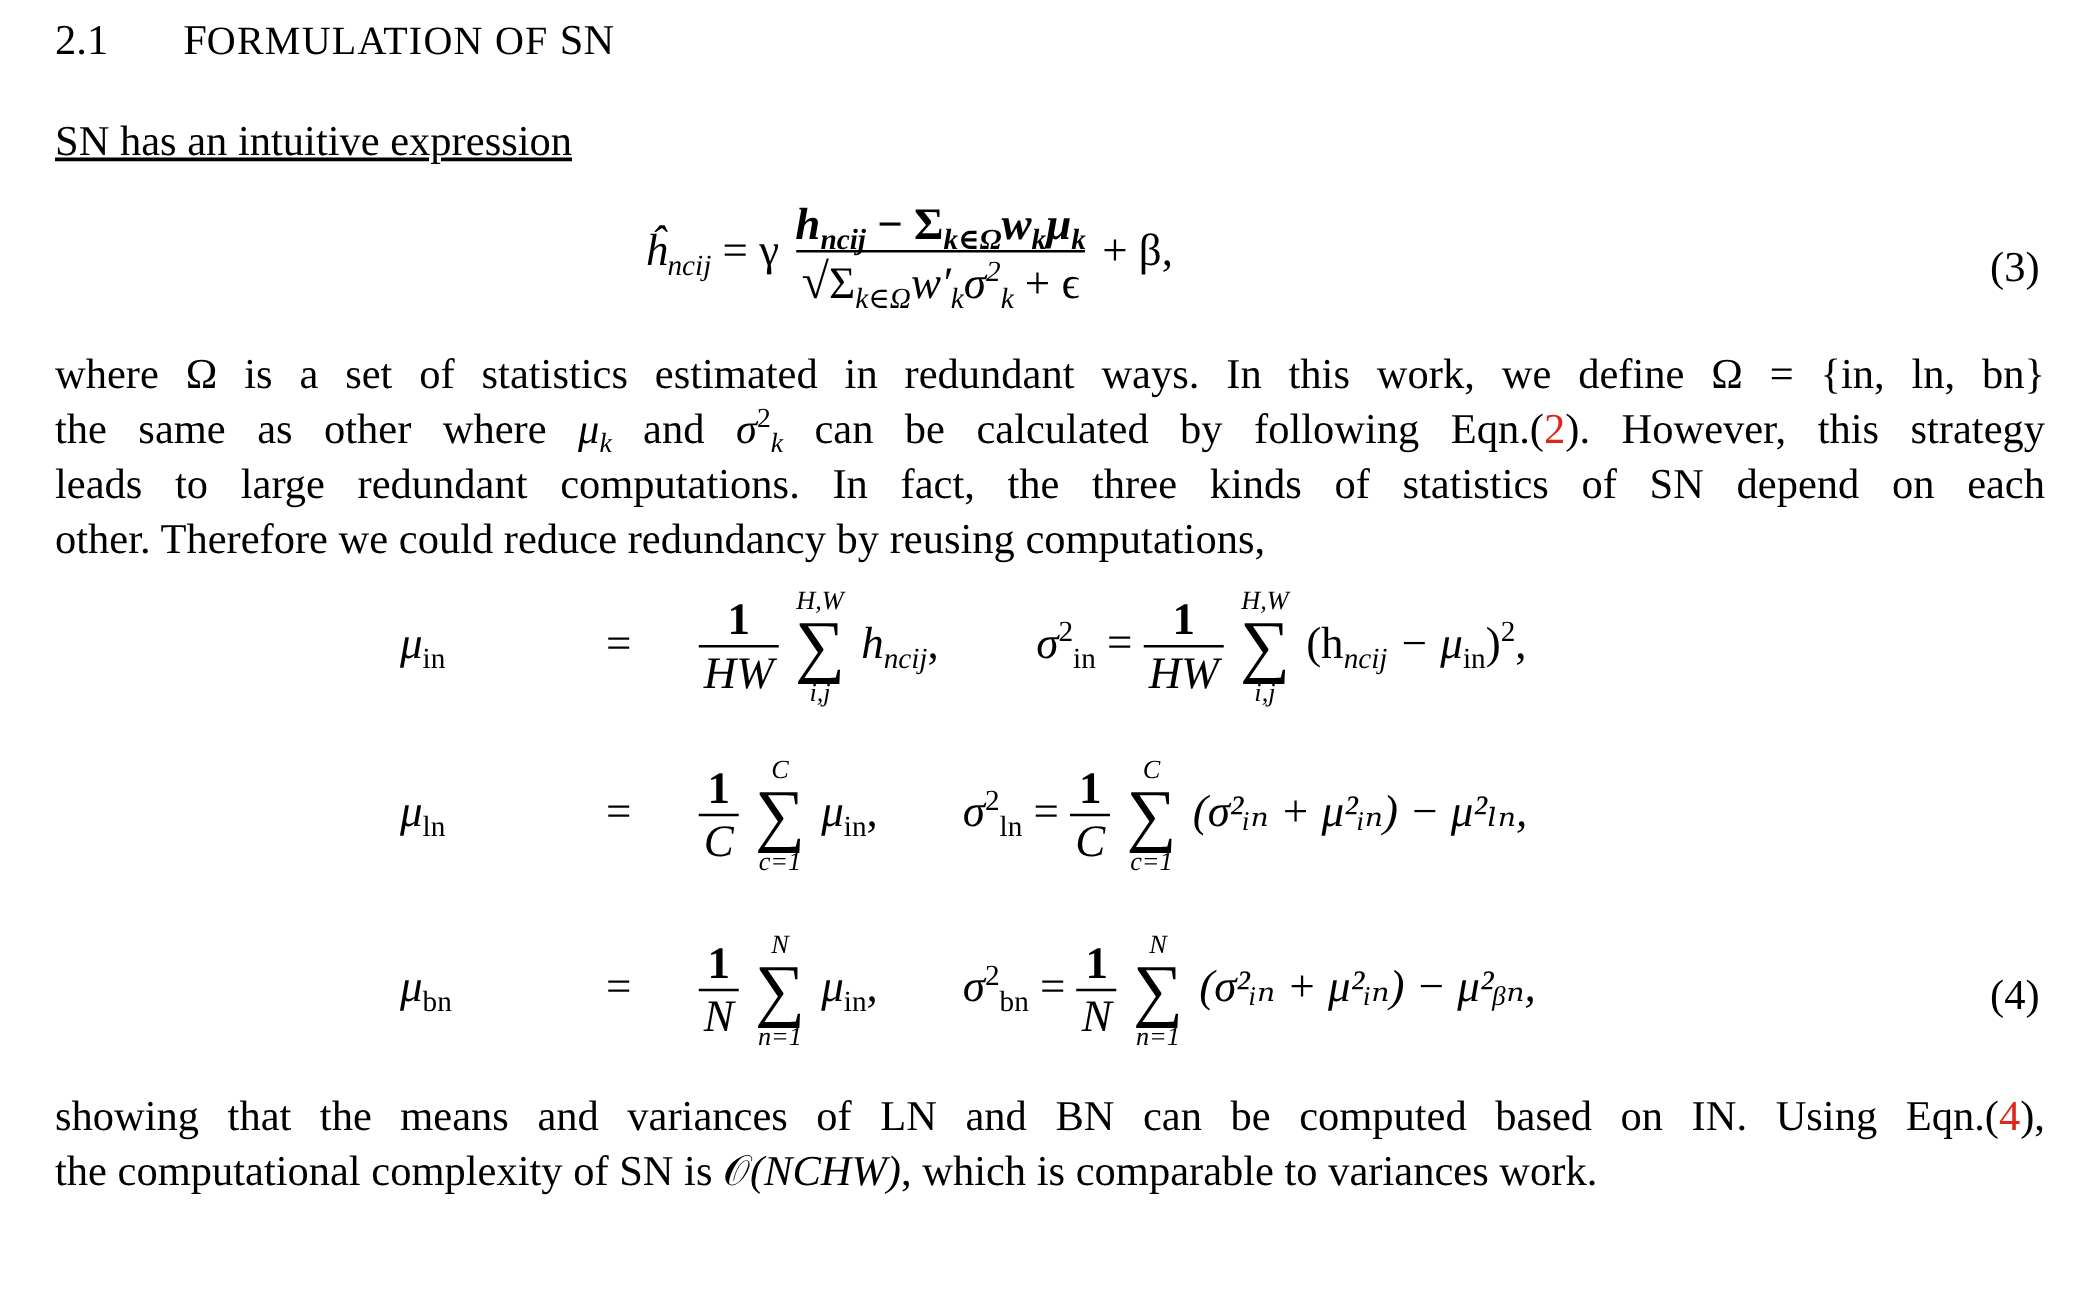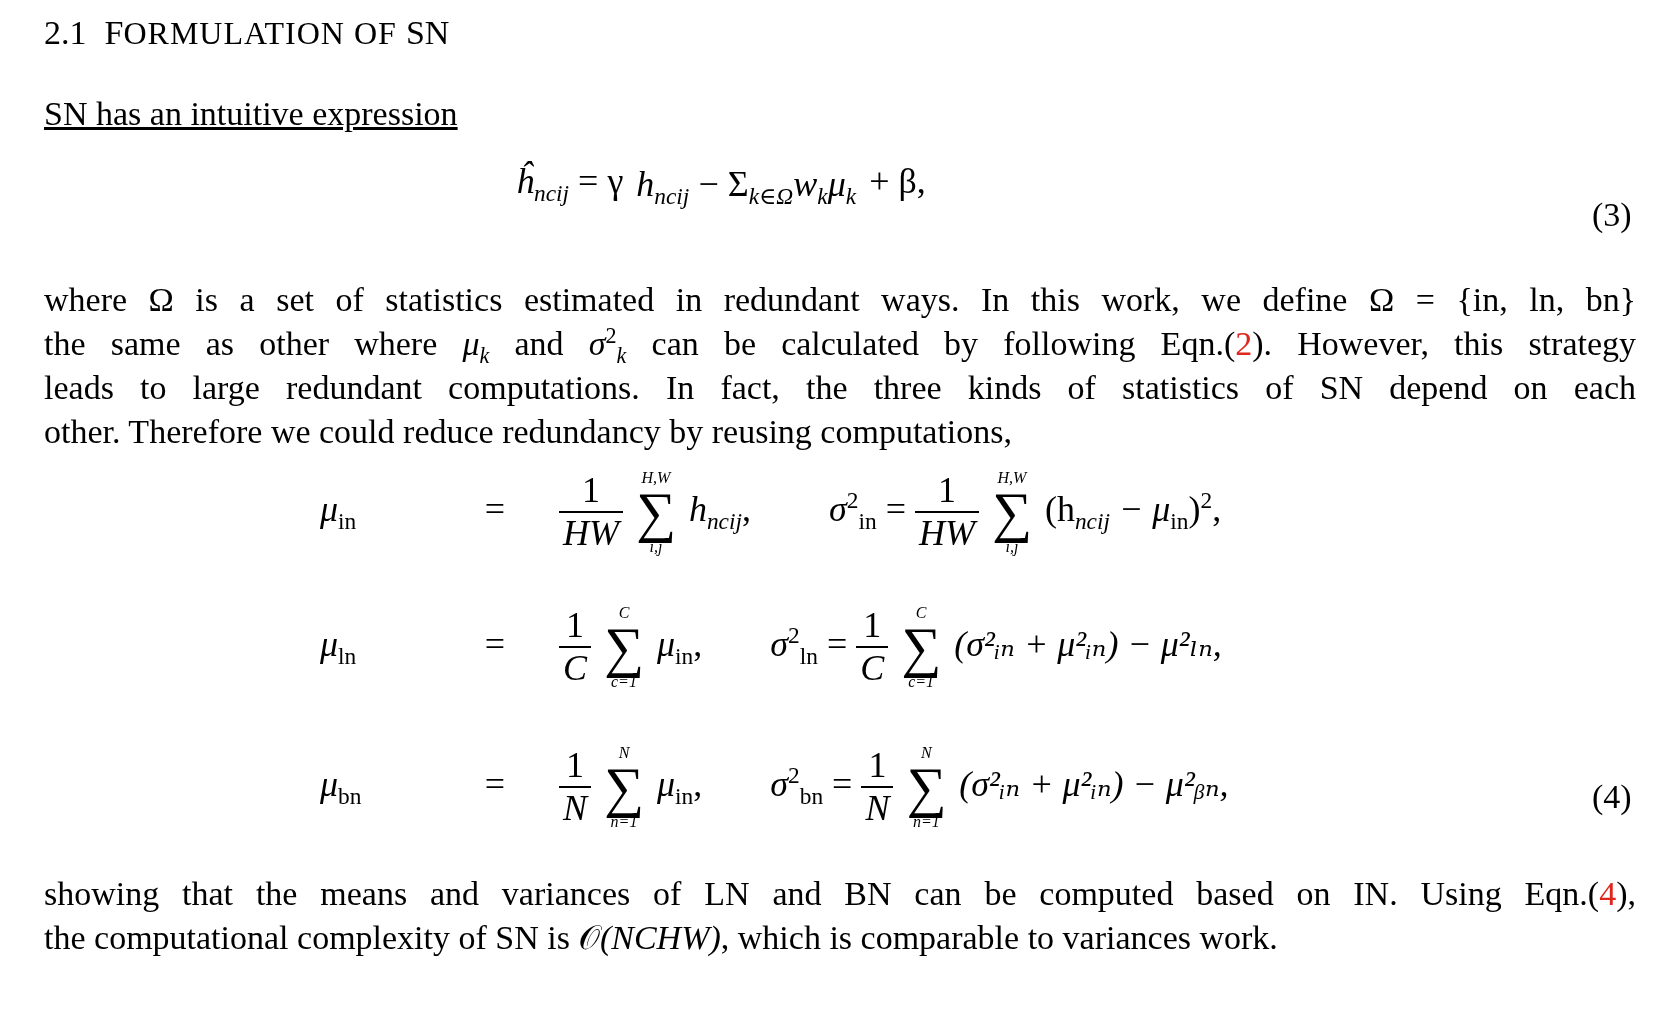--- a/index.html
+++ b/index.html
@@ -1,54 +1,55 @@
 <!DOCTYPE html>
 <html><head>
 <meta charset="utf-8">
 <style>
   html, body { margin:0; padding:0; background:#ffffff; }
   body { width:1674px; height:1036px; position:relative; overflow:hidden;
          font-family:"Liberation Serif","DejaVu Serif",serif; color:#000; }
   .abs { position:absolute; }
   .heading { left:44px; top:14px; font-size:34px; white-space:nowrap; }
-  .heading .num { margin-right:18px; }
+  .heading .num { margin-right:60px; }
   .heading .sc1 { font-size:34px; }
   .heading .sc2 { font-size:32px; letter-spacing:1px; }
   .para { left:44px; width:1592px; font-size:34px; line-height:44px; white-space:nowrap; }
   .line { display:block; text-align:justify; text-align-last:justify; }
   .line.last { text-align-last:left; }
   .m { font-style:italic; }
   .up { font-style:normal; }
   .red { color:#e0261c; }
   sub, sup { font-size:0.65em; line-height:0; }
   .eqn-num { font-size:34px; }
   .frac { display:inline-flex; flex-direction:column; align-items:center; vertical-align:middle; }
-  .frac .n { padding:0 4px; line-height:1.1; }
+  .frac .n { padding:0 4px; line-height:1.1;font-weight:bold; }
   .frac .d { border-top:2px solid #000; padding:0 4px; line-height:1.15; }
   .sum { display:inline-flex; flex-direction:column; align-items:center; vertical-align:middle; margin:0 4px; }
-  .sum .lim { font-size:16px; font-style:italic; line-height:1; }
+  .sum .lim { font-size:21px; font-style:italic; line-height:1; }
   .sum .sig { font-size:56px; line-height:0.95; font-style:normal; }
   .eq { font-size:36px; white-space:nowrap; }
   .lhs { width:120px; text-align:left; display:inline-block; }
   .eqsign { width:110px; text-align:center; display:inline-block; }
 </style>
 </head>
 <body>
 
 <div class="abs heading">
   <span class="num">2.1</span><span class="sc1">F</span><span class="sc2">ORMULATION OF </span><span class="sc1">SN</span>
 </div>
 
 <div class="abs para" style="top:92px;text-decoration:underline;">SN has an intuitive expression</div>
 
 <div class="abs eq" style="left:516px; top:160px;">
   <span class="m"><span>ĥ</span><sub>ncij</sub></span>
   <span>= γ</span>
   <span class="frac">
     <span class="n m"><span>h</span><sub>ncij</sub><span class="up"> − Σ</span><sub>k∈Ω</sub><span>w</span><sub>k</sub><span>μ</span><sub>k</sub></span>
+    <span class="d m"><span class="up" style="font-size:40px;">√</span><span class="up">Σ</span><sub>k∈Ω</sub><span>w′</span><sub>k</sub><span>σ</span><sup>2</sup><sub>k</sub><span class="up"> + ϵ</span></span>
   </span>
   <span>+ β,</span>
 </div>
 <div class="abs eqn-num" style="left:1592px; top:196px;">(3)</div>
 
 <div class="abs para" style="top:278px;">
   <span class="line">where Ω is a set of statistics estimated in redundant ways. In this work, we define Ω = {in, ln, bn}</span>
   <span class="line"><span>the same as other where </span><span class="m">μ</span><sub class="m">k</sub><span> and </span><span class="m">σ</span><sup>2</sup><sub class="m">k</sub><span> can be calculated by following Eqn.(</span><span class="red">2</span><span>). However, this strategy</span></span>
   <span class="line">leads to large redundant computations.  In fact, the three kinds of statistics of SN depend on each</span>
   <span class="line last">other. Therefore we could reduce redundancy by reusing computations,</span>

